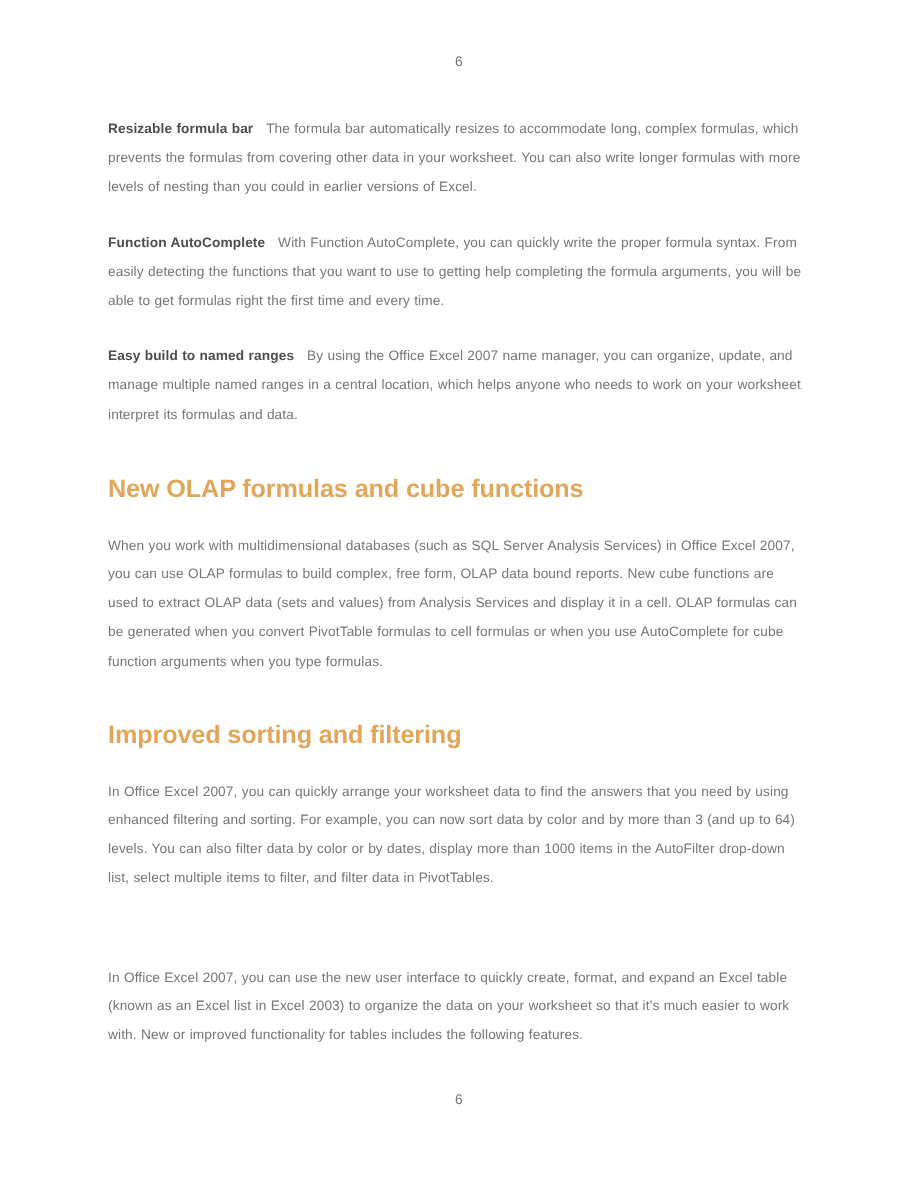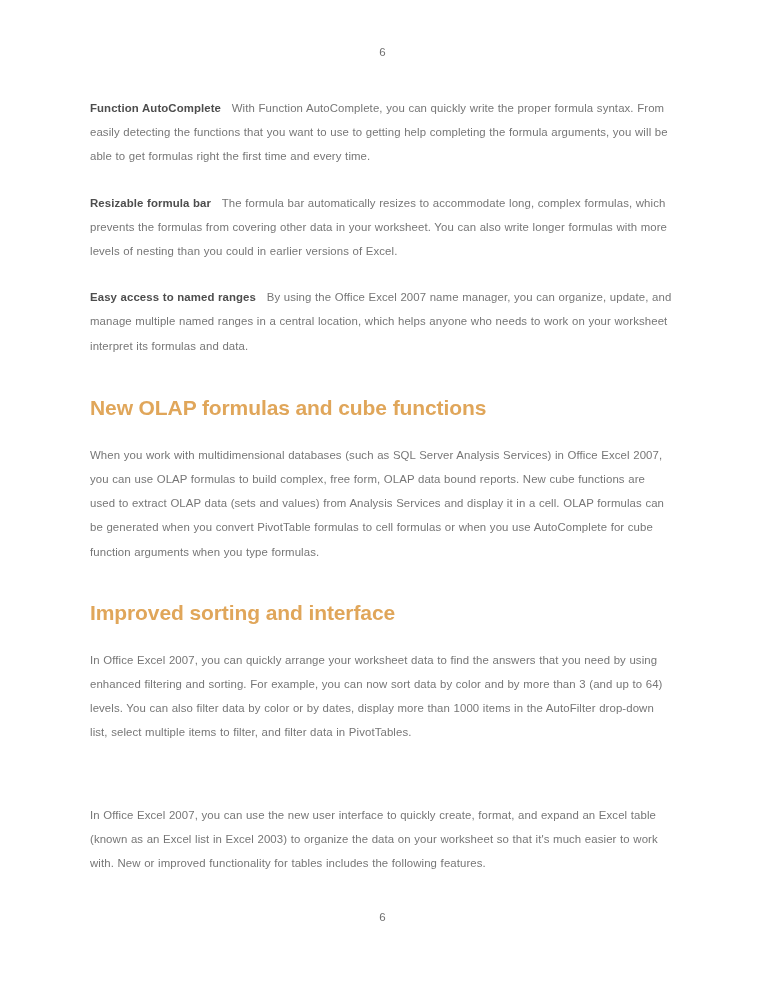--- a/index.html
+++ b/index.html
@@ -72,42 +72,42 @@
 </head>
 <body>
 
 <div class="page">
 
   <div class="page-number top">6</div>
 
   <div class="content">
 
     <p class="body">
-      <span class="lead">Function AutoComplete</span><span>With Function AutoComplete, you can quickly write the proper formula syntax. From easily detecting the functions that you want to use to getting help completing the formula arguments, you will be able to get formulas right the first time and every time.</span>
+      <span class="lead">Resizable formula bar</span><span>The formula bar automatically resizes to accommodate long, complex formulas, which prevents the formulas from covering other data in your worksheet. You can also write longer formulas with more levels of nesting than you could in earlier versions of Excel.</span>
     </p>
 
     <p class="body">
-      <span class="lead">Resizable formula bar</span><span>The formula bar automatically resizes to accommodate long, complex formulas, which prevents the formulas from covering other data in your worksheet. You can also write longer formulas with more levels of nesting than you could in earlier versions of Excel.</span>
+      <span class="lead">Function AutoComplete</span><span>With Function AutoComplete, you can quickly write the proper formula syntax. From easily detecting the functions that you want to use to getting help completing the formula arguments, you will be able to get formulas right the first time and every time.</span>
     </p>
 
 
     <p class="body">
-      <span class="lead">Easy access to named ranges</span><span>By using the Office Excel 2007 name manager, you can organize, update, and manage multiple named ranges in a central location, which helps anyone who needs to work on your worksheet interpret its formulas and data.</span>
+      <span class="lead">Easy build to named ranges</span><span>By using the Office Excel 2007 name manager, you can organize, update, and manage multiple named ranges in a central location, which helps anyone who needs to work on your worksheet interpret its formulas and data.</span>
     </p>
 
     <div class="spacer-1"></div>
     <h2 class="section-heading">New OLAP formulas and cube functions</h2>
     <div class="block-gap-after-h2"></div>
 
     <p class="body">
       <span>When you work with multidimensional databases (such as SQL Server Analysis Services) in Office Excel 2007, you can use OLAP formulas to build complex, free form, OLAP data bound reports. New cube functions are used to extract OLAP data (sets and values) from Analysis Services and display it in a cell. OLAP formulas can be generated when you convert PivotTable formulas to cell formulas or when you use AutoComplete for cube function arguments when you type formulas.</span>
     </p>
 
     <div class="spacer-2"></div>
-    <h2 class="section-heading">Improved sorting and interface</h2>
+    <h2 class="section-heading">Improved sorting and filtering</h2>
     <div class="block-gap-after-h2"></div>
 
     <p class="body">
       <span>In Office Excel 2007, you can quickly arrange your worksheet data to find the answers that you need by using enhanced filtering and sorting. For example, you can now sort data by color and by more than 3 (and up to 64) levels. You can also filter data by color or by dates, display more than 1000 items in the AutoFilter drop-down list, select multiple items to filter, and filter data in PivotTables.</span>
     </p>
 
     <div class="spacer-3"></div>
     <div class="block-gap-after-h2"></div>
 
     <p class="body">

